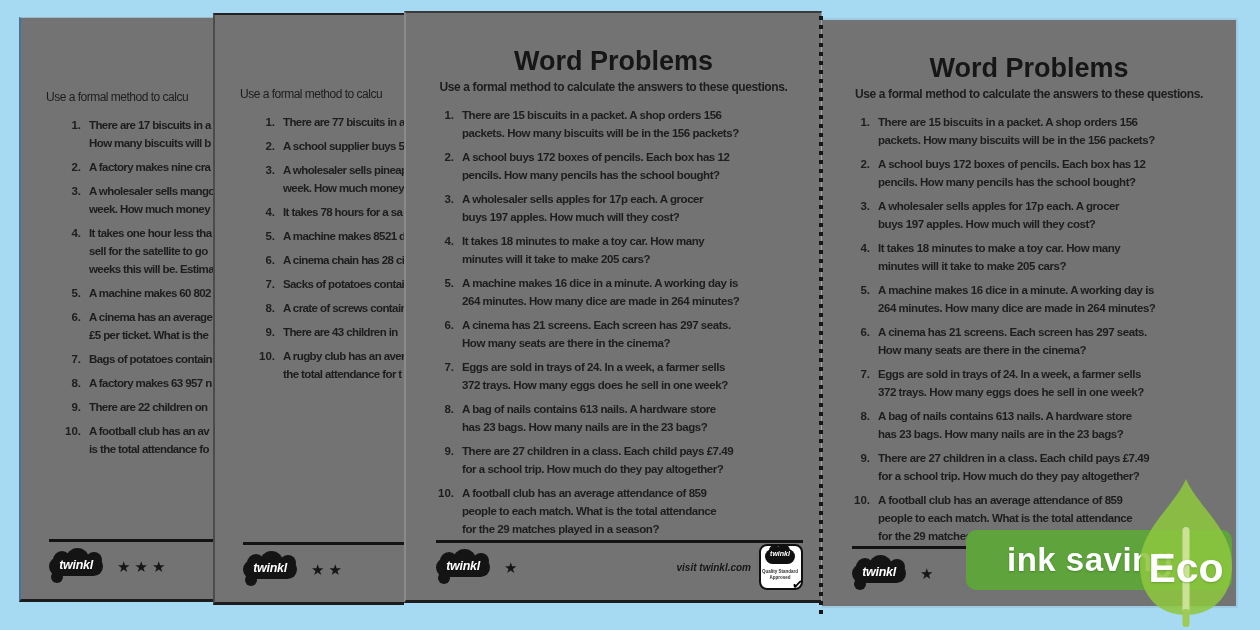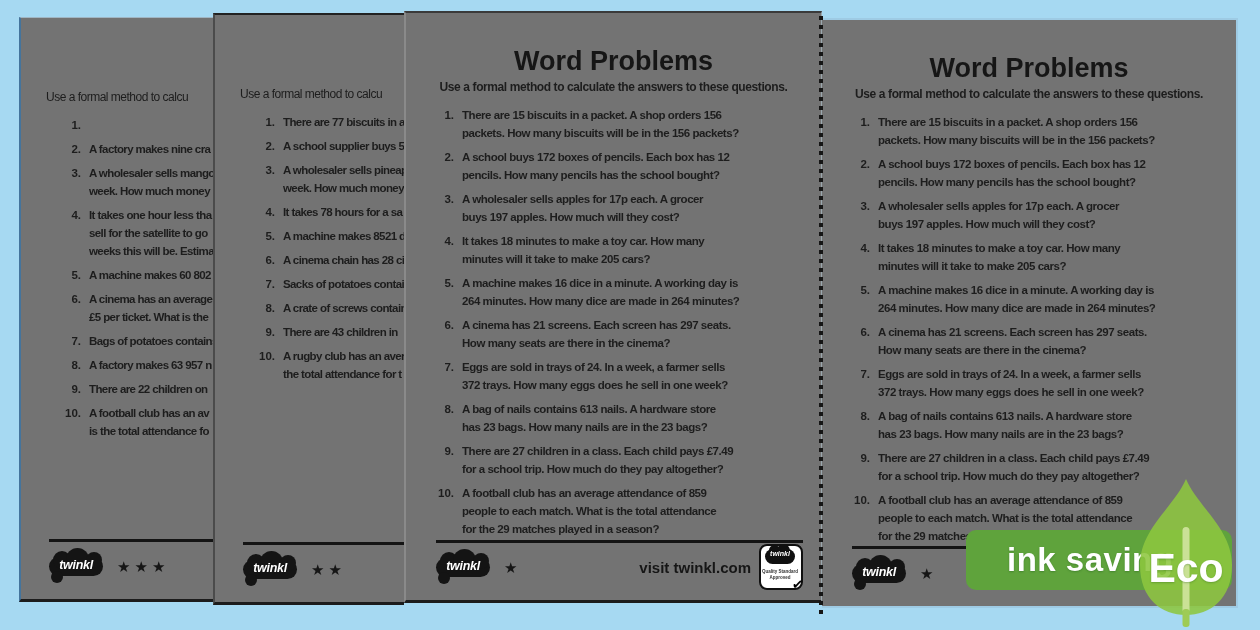--- a/index.html
+++ b/index.html
@@ -33,21 +33,21 @@
   .qnum{text-align:right; font-size:11.5px; font-weight:700; line-height:18px;}
   .qline{white-space:nowrap; font-size:11.5px; font-weight:700; line-height:18px; letter-spacing:-0.45px;}
   .sheet-a .qline,.sheet-b .qline{letter-spacing:-0.6px;}
   
   .sheet-footer{position:absolute; left:30px; right:18px; bottom:16px;}
   .sheet-a .sheet-footer,.sheet-b .sheet-footer{left:28px; right:-4px;}
   .footer-rule{height:3px; background:#141414; margin-bottom:7px;}
   .footer-row{display:flex; align-items:center; height:34px;}
   .stars{margin-left:12px; font-size:15px; letter-spacing:4px; color:#161616; line-height:1;}
   .spacer{flex:1;}
-  .visit{font-size:15px; font-weight:700; color:#161616; margin-right:8px; white-space:nowrap;}
+  .visit{font-size:10px; font-weight:700; color:#161616; margin-right:8px; white-space:nowrap;font-style:italic;}
   
   .tlogo{position:relative; width:56px; height:34px; flex:none;}
   .tlogo i{position:absolute; background:#141414; border-radius:50%;}
   .tlogo .p1{left:0; top:8px; width:54px; height:19px; border-radius:10px;}
   .tlogo .p2{left:4px; top:2px; width:18px; height:18px;}
   .tlogo .p3{left:17px; top:-1px; width:23px; height:23px;}
   .tlogo .p4{left:37px; top:3px; width:16px; height:16px;}
   .tlogo .p5{left:2px; top:22px; width:12px; height:12px;}
   .tlogo-text{position:absolute; left:0; top:9px; width:54px; text-align:center; z-index:2;
     color:#fff; font-size:12.5px; font-weight:700; font-style:italic; letter-spacing:-0.3px;}
@@ -73,20 +73,24 @@
 </head>
 <body>
 
 <div id="stage">
 
   <section class="sheet sheet-a">
     <p class="ws-subtitle-frag">Use a formal method to calcu</p>
     <div class="qlist">
         <div class="qitem">
           <span class="qnum">1.</span>
+          <div class="qlines">
+            <div class="qline">There are 17 biscuits in a</div>
+            <div class="qline">How many biscuits will b</div>
+          </div>
         </div>
         <div class="qitem">
           <span class="qnum">2.</span>
           <div class="qlines">
             <div class="qline">A factory makes nine cra</div>
           </div>
         </div>
         <div class="qitem">
           <span class="qnum">3.</span>
           <div class="qlines">

